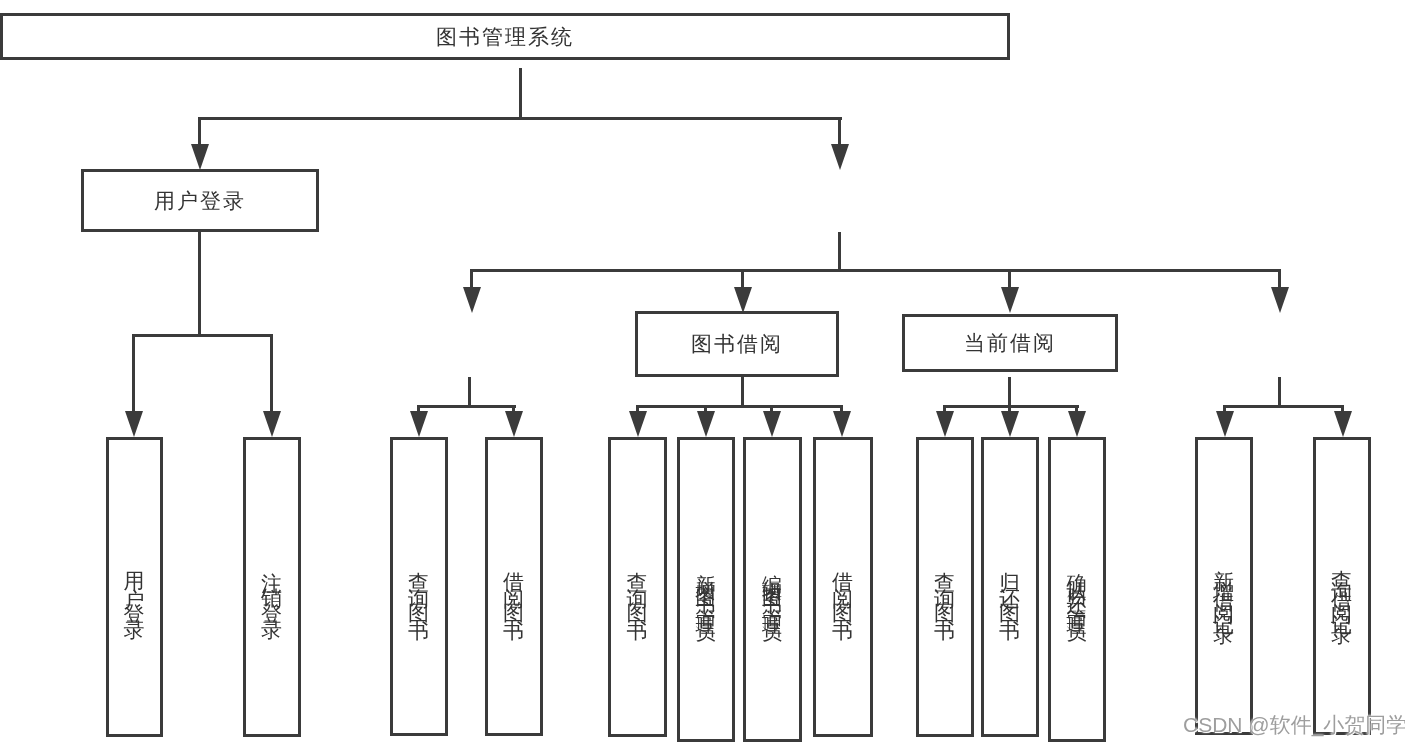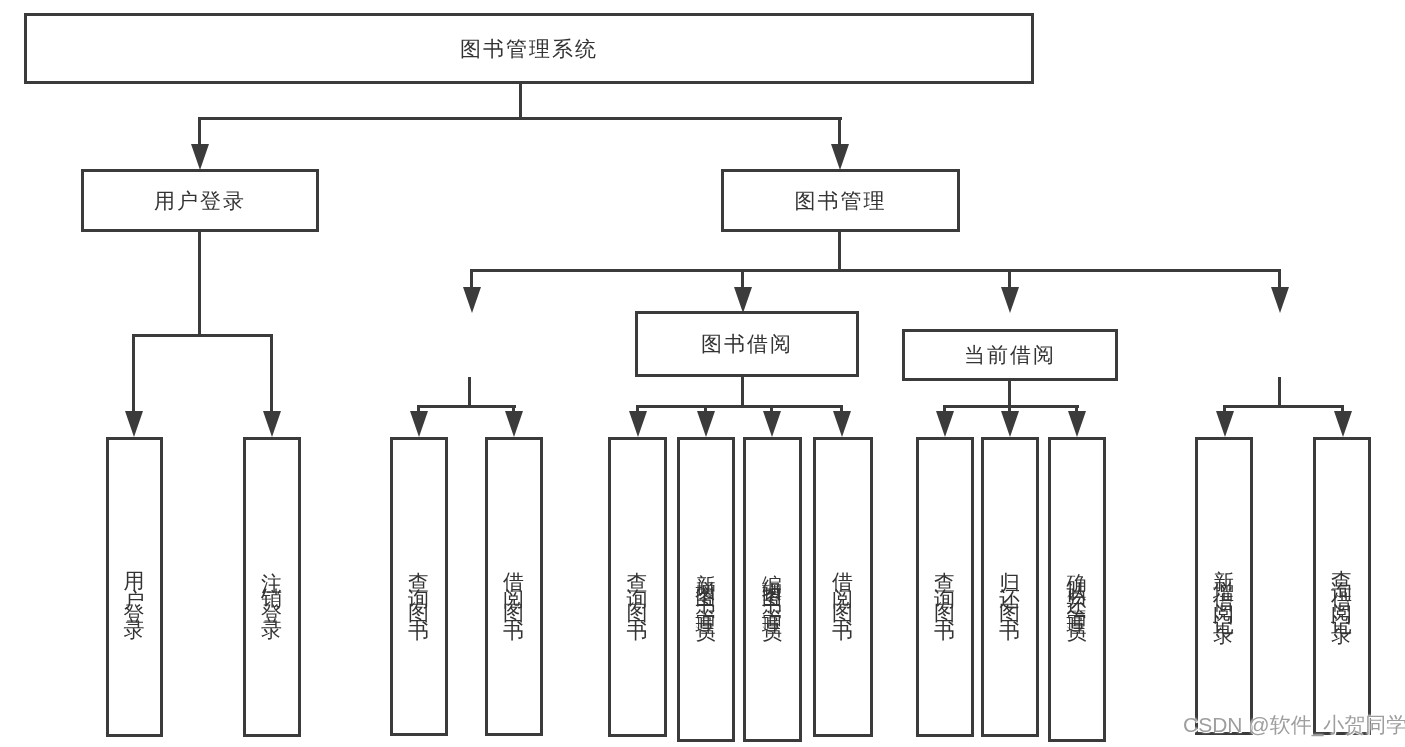--- a/index.html
+++ b/index.html
@@ -111,35 +111,32 @@
   <div class="vline" style="left:1075px;top:405px;height:10px"></div>
   <div class="arrow" style="left:1068px;top:411px"></div>
 
   <div class="vline" style="left:1278px;top:377px;height:31px"></div>
   <div class="hline" style="left:1223px;top:405px;width:121px"></div>
   <div class="vline" style="left:1223px;top:405px;height:10px"></div>
   <div class="arrow" style="left:1216px;top:411px"></div>
   <div class="vline" style="left:1341px;top:405px;height:10px"></div>
   <div class="arrow" style="left:1334px;top:411px"></div>
 
-  <div class="box" style="left:24px;top:13px;width:1010px;height:71px">
+  <div class="box" style="left:0;top:13px;width:1010px;height:47px">
     <span class="hlabel">图书管理系统</span>
   </div>
 
   <div class="box" style="left:81px;top:169px;width:238px;height:63px">
     <span class="hlabel">用户登录</span>
   </div>
-  <div class="box" style="left:721px;top:169px;width:239px;height:63px">
-    <span class="hlabel">图书管理</span>
-  </div>
 
-  <div class="box" style="left:635px;top:311px;width:224px;height:66px">
+  <div class="box" style="left:635px;top:311px;width:204px;height:66px">
     <span class="hlabel">图书借阅</span>
   </div>
-  <div class="box" style="left:902px;top:329px;width:216px;height:52px">
+  <div class="box" style="left:902px;top:314px;width:216px;height:58px">
     <span class="hlabel">当前借阅</span>
   </div>
 
   <div class="box" style="left:106px;top:437px;width:57px;height:300px">
     <span class="vtext t4">用户登录</span>
   </div>
   <div class="box" style="left:243px;top:437px;width:58px;height:300px">
     <span class="vtext t4">注销登录</span>
   </div>
 

